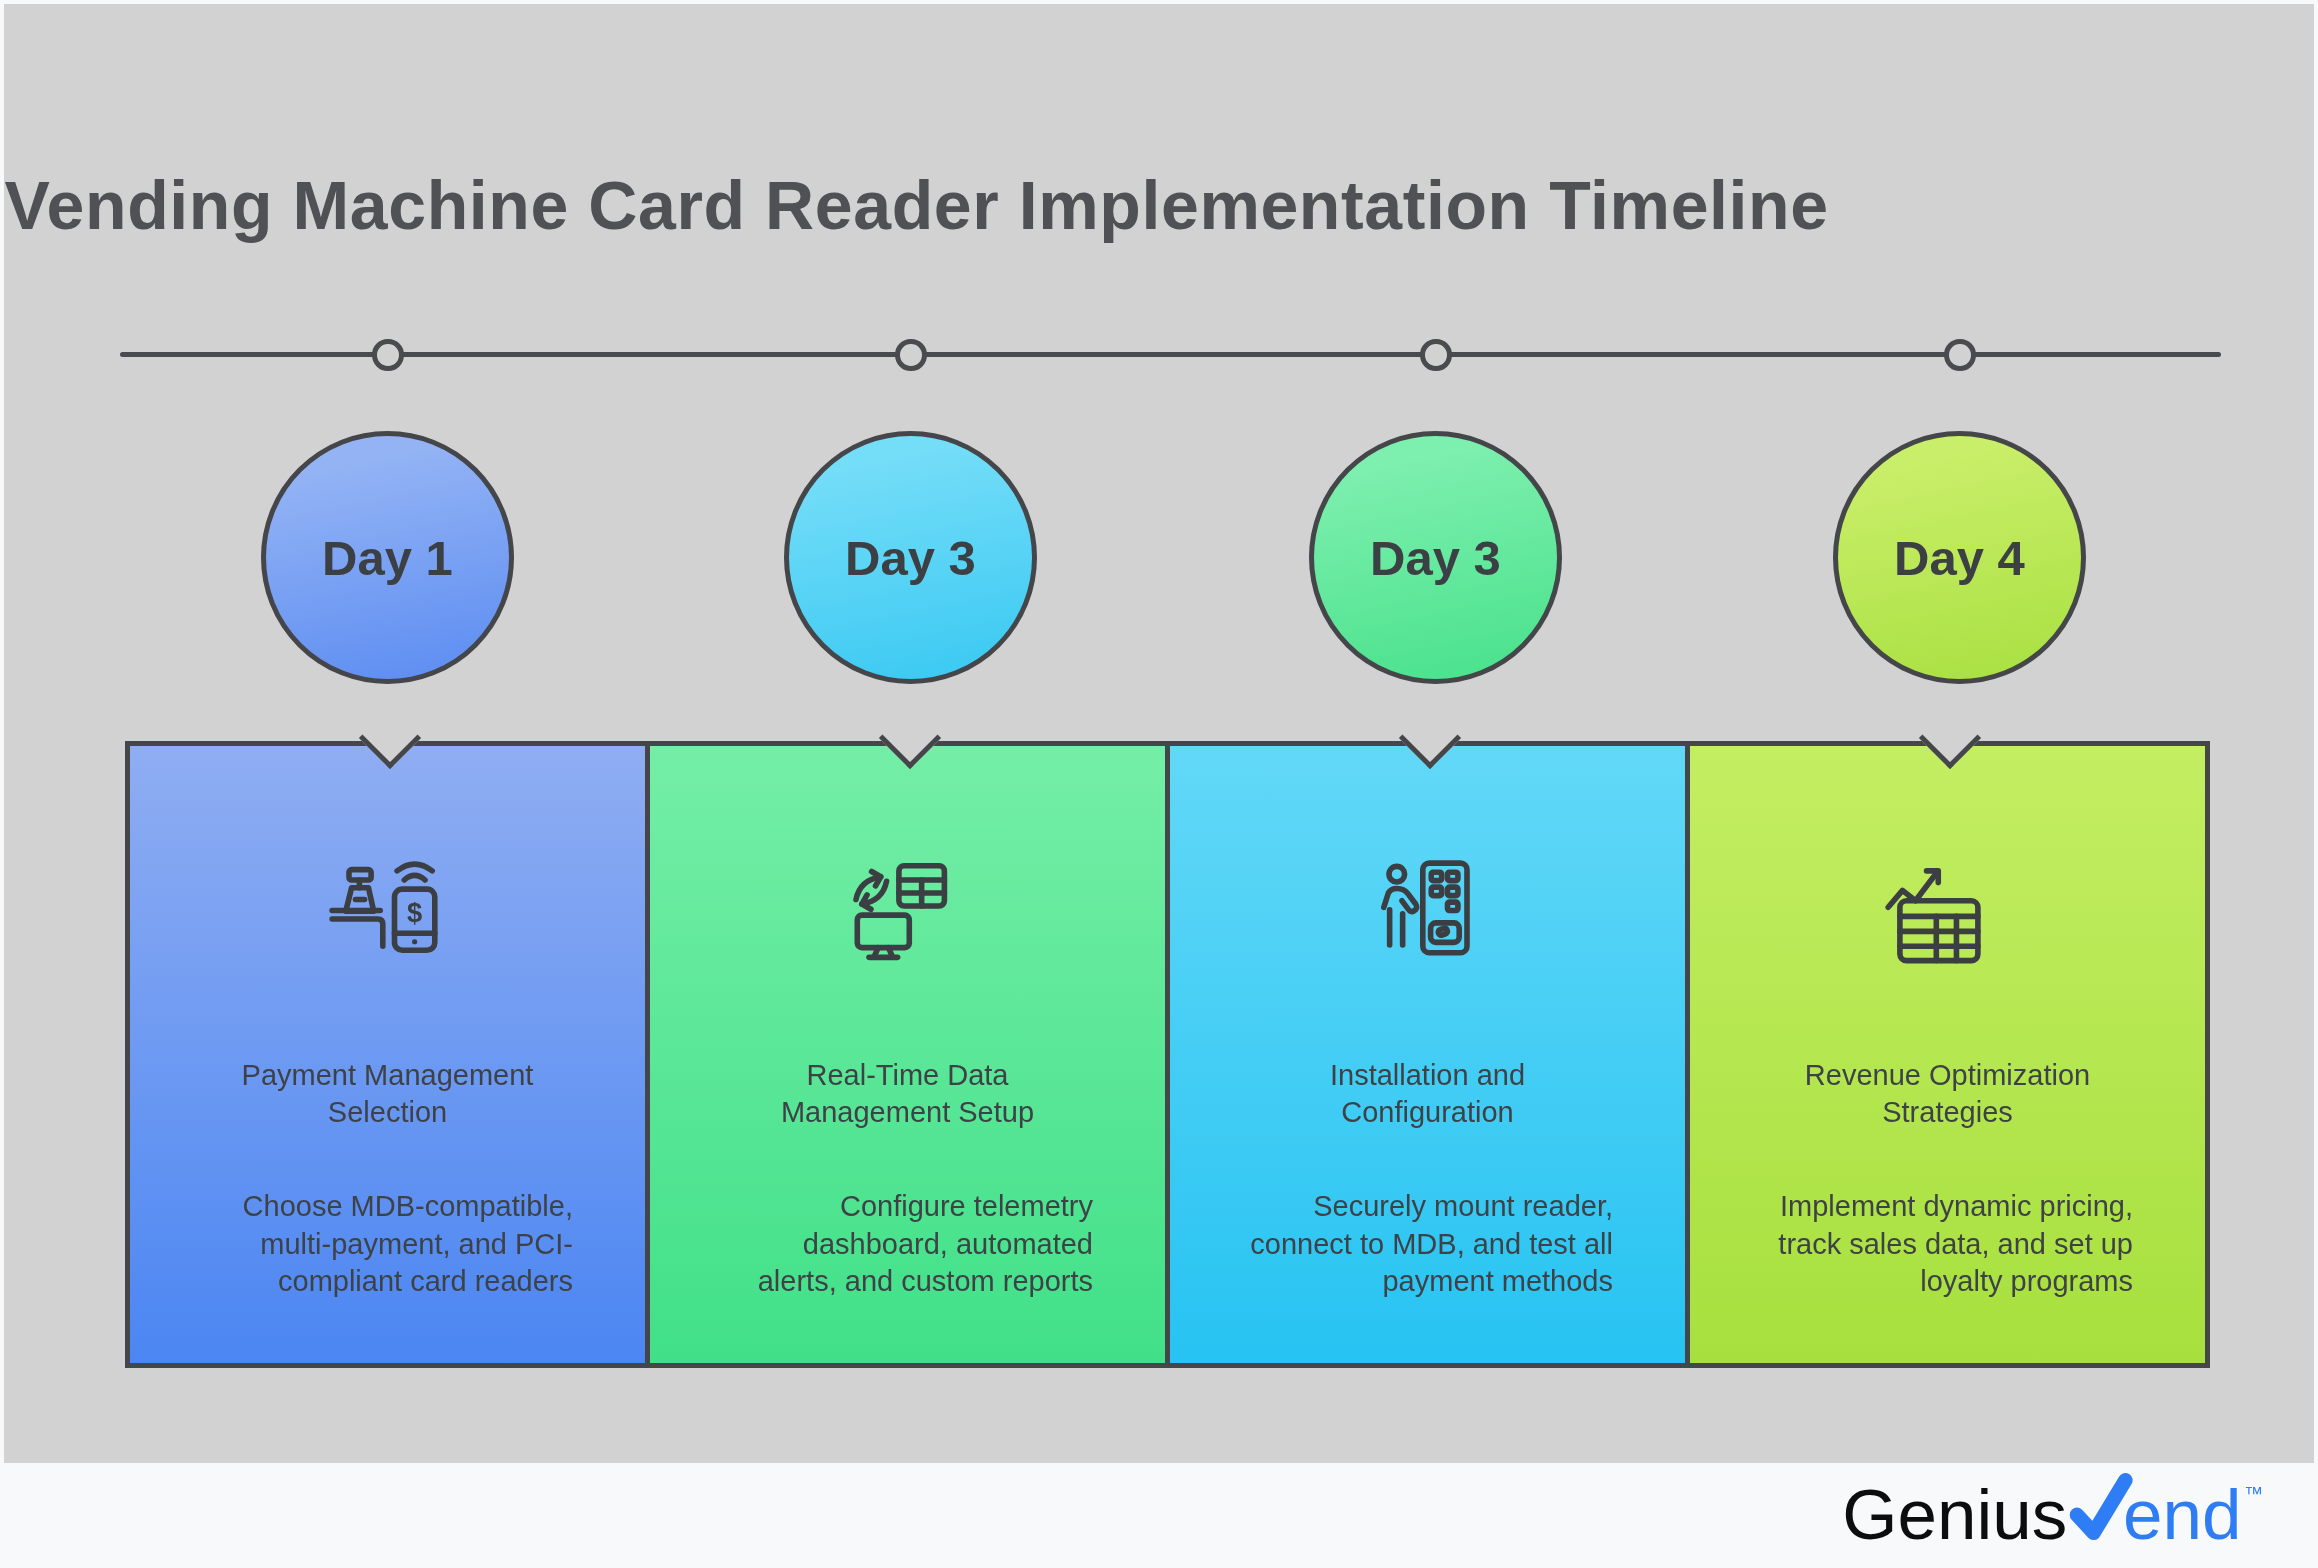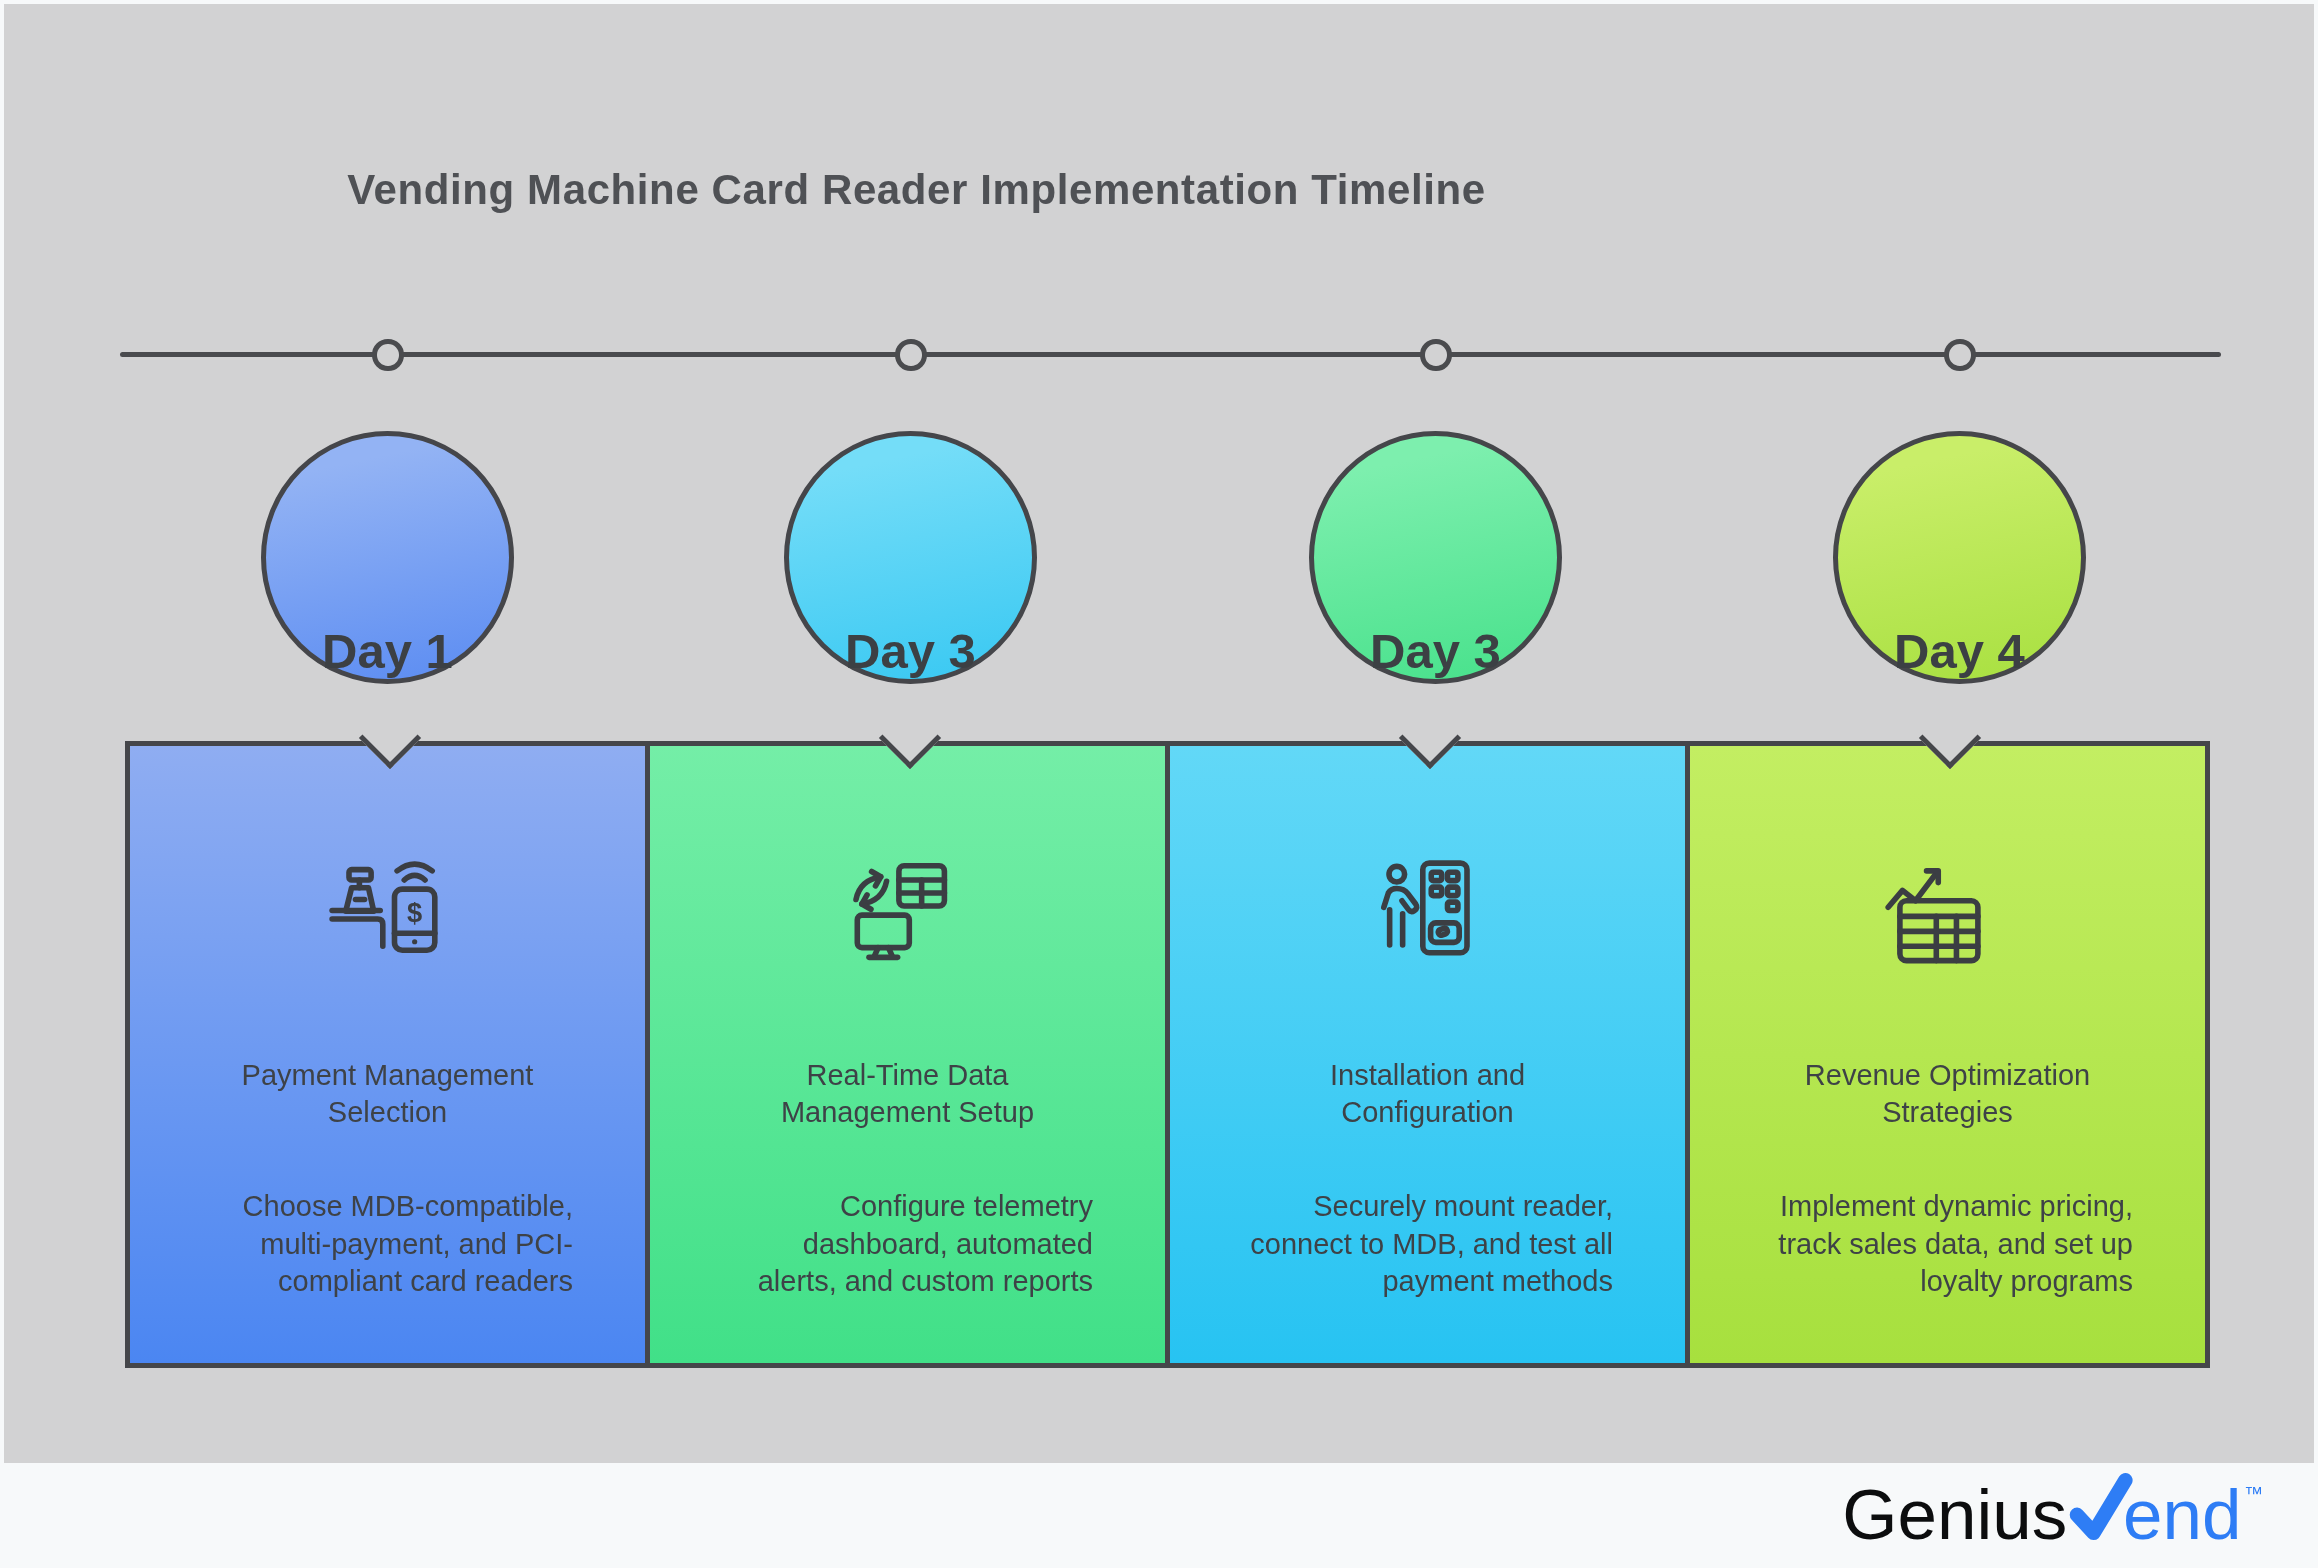--- a/index.html
+++ b/index.html
@@ -1,25 +1,25 @@
 <!DOCTYPE html>
 <html style="font-size:10px"><head>
 <meta charset="utf-8">
 <style>
   html,body{margin:0;padding:0;background:#f7f9fa;}
   #canvas{position:relative;width:2319px;height:1569px;background:#f7f9fa;overflow:hidden;
           font-family:"Liberation Sans", sans-serif;}
   .panel{position:absolute;left:4.4px;top:3.8px;width:2310px;height:1460px;background:#d2d2d3;}
   .page-title{position:absolute;left:0;top:138px;width:1833px;text-align:center;
-              font-size:42px;font-weight:bold;color:#4f5155;letter-spacing:0.6px;margin-top:28px;}
+              font-size:68px;font-weight:bold;color:#4f5155;letter-spacing:0.6px;margin-top:28px;}
   .timeline-line{position:absolute;left:120px;top:352px;width:2101px;height:5px;background:#4a4b4e;border-radius:2.5px;}
   .timeline-node{position:absolute;top:339px;width:21.5px;height:21.5px;border-radius:50%;
                  border:5px solid #4a4b4e;background:#d2d2d3;}
   .day-circle{position:absolute;top:431px;width:243px;height:243px;border-radius:50%;
-              border:5px solid #45464a;display:flex;align-items:flex-end;justify-content:center;
+              border:5px solid #45464a;display:flex;align-items:center;justify-content:center;
               font-size:49px;font-weight:bold;color:#3c4044;}
   .cards-row{position:absolute;left:125px;top:741px;display:flex;}
   .card{position:relative;box-sizing:border-box;width:525px;height:627px;border:5px solid #45464a;
         text-align:center;padding:0 33px;}
   .card + .card{margin-left:-5px;}
   .notch{position:absolute;top:-30px;left:50%;width:39px;height:39px;margin-left:-19.6px;
          transform:rotate(45deg);background:#d2d2d3;
          border-right:5px solid #45464a;border-bottom:5px solid #45464a;}
   .card-icon{margin-top:106px;height:134px;display:flex;align-items:center;justify-content:center;}
   .card-icon svg{width:130px;height:130px;}

